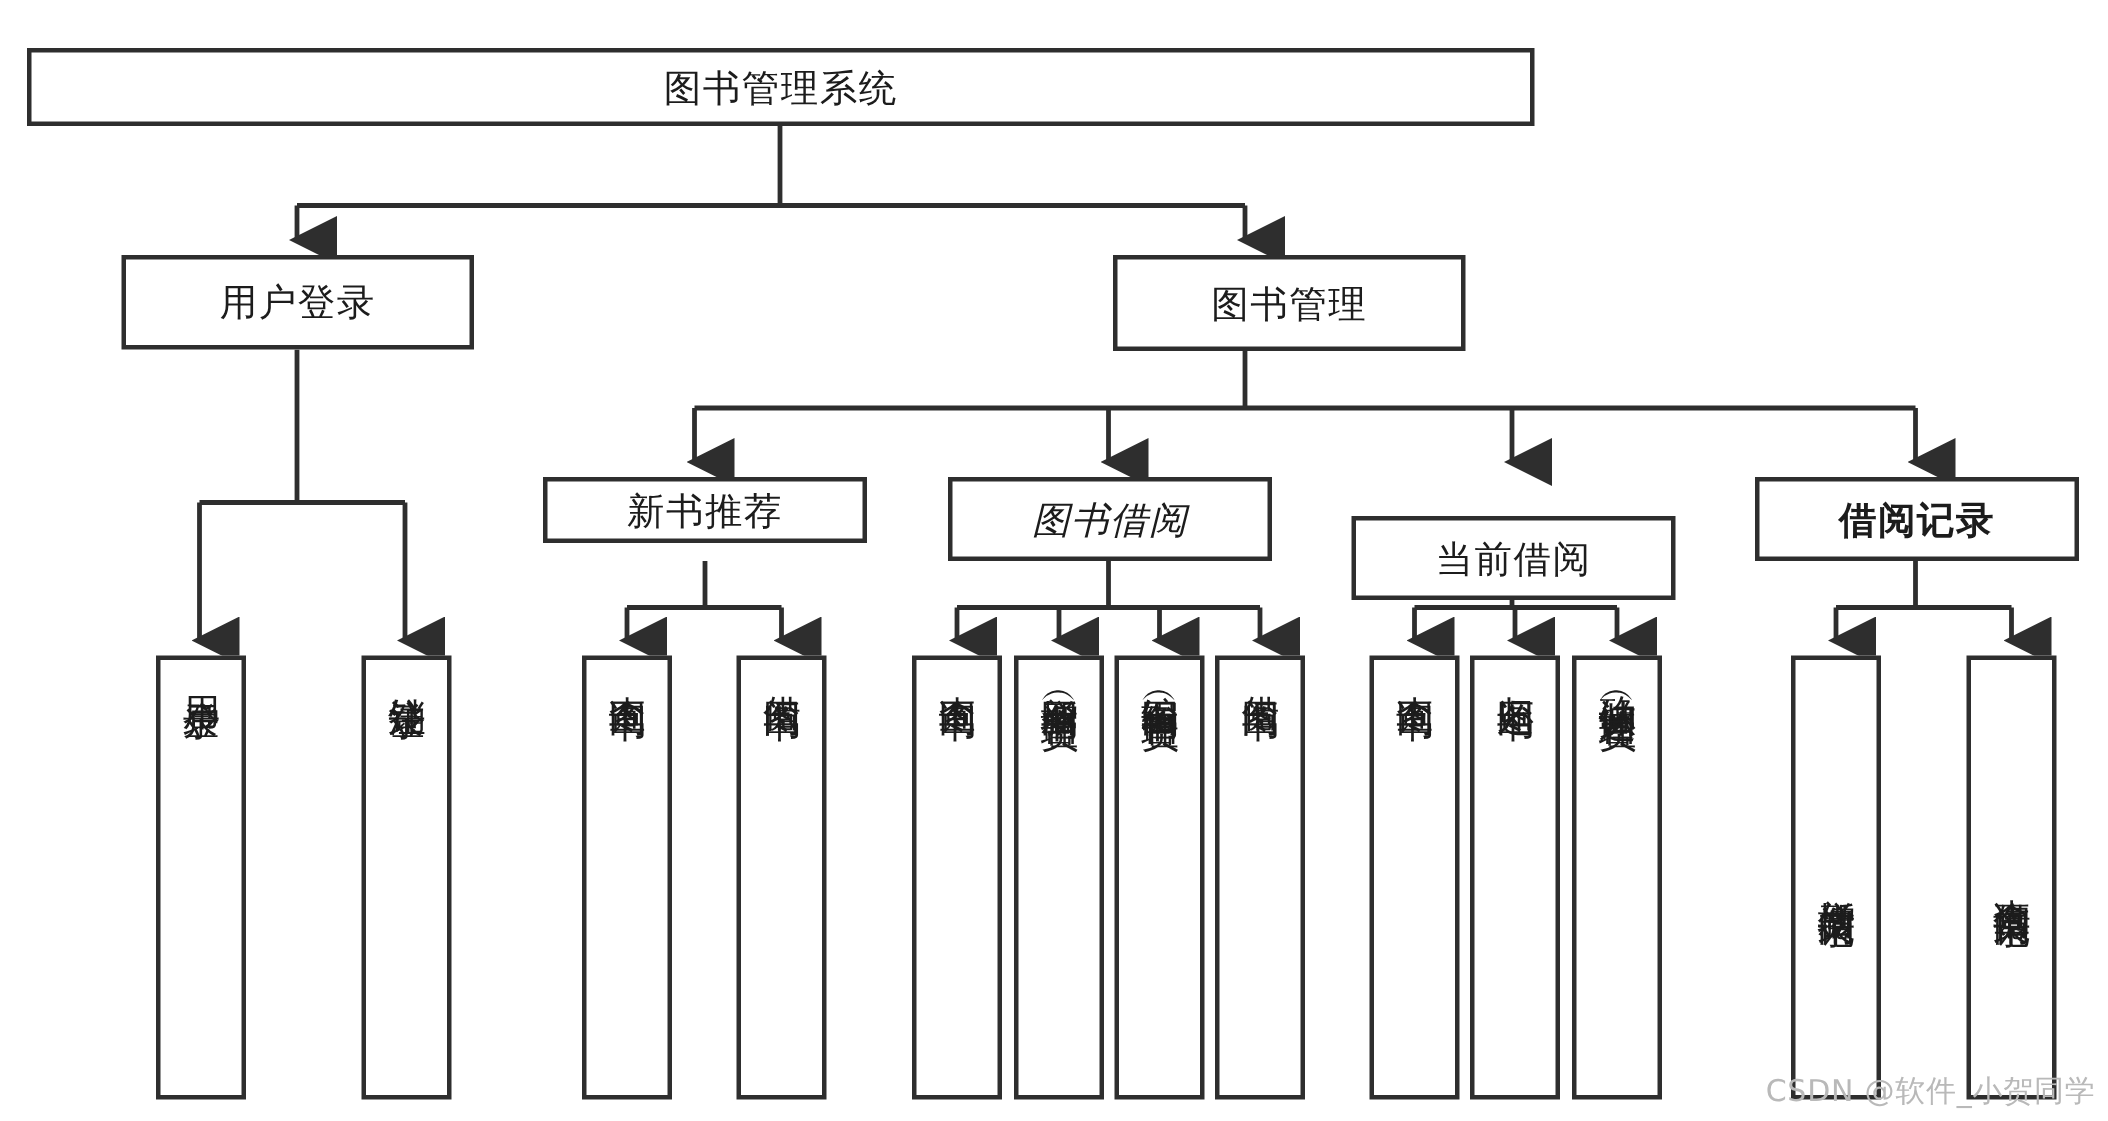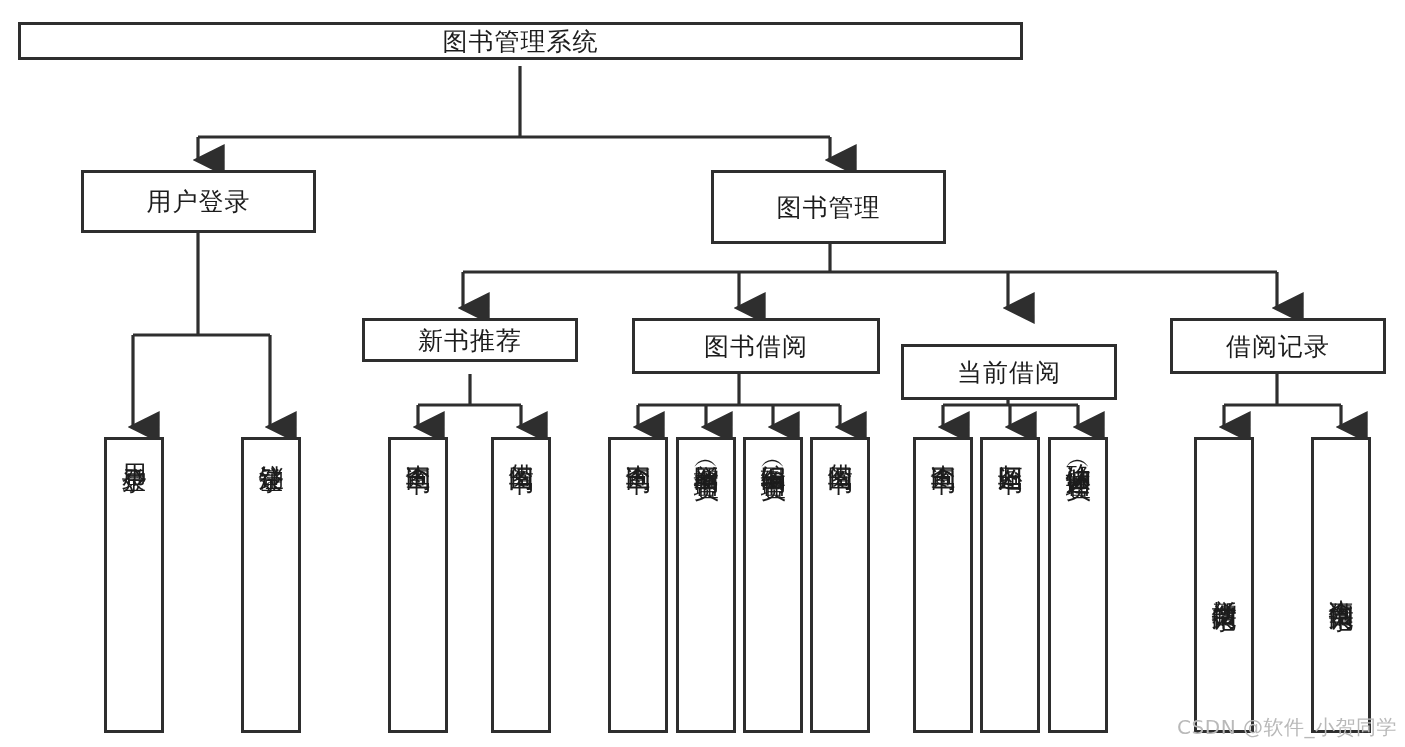--- a/index.html
+++ b/index.html
@@ -121,45 +121,45 @@
       <path d="M 1010 405 L 1010 427" marker-end="url(#arrow)"></path>
       <path d="M 1078 405 L 1078 427" marker-end="url(#arrow)"></path>
 
       <path d="M 1277 374 L 1277 405"></path>
       <path d="M 1224 405 L 1341 405"></path>
       <path d="M 1224 405 L 1224 427" marker-end="url(#arrow)"></path>
       <path d="M 1341 405 L 1341 427" marker-end="url(#arrow)"></path>
     </g>
   </svg>
 
-  <div class="node horizontal" style="left:18px; top:22px; width:1005px; height:38px;">
+  <div class="node horizontal" style="left:18px; top:32px; width:1005px; height:52px;">
     <span>图书管理系统</span>
   </div>
 
   <div class="node horizontal" style="left:81px; top:170px; width:235px; height:63px;">
     <span>用户登录</span>
   </div>
 
-  <div class="node horizontal" style="left:711px; top:170px; width:235px; height:74px;">
+  <div class="node horizontal" style="left:742px; top:170px; width:235px; height:64px;">
     <span>图书管理</span>
   </div>
 
   <div class="node horizontal" style="left:362px; top:318px; width:216px; height:44px;">
     <span>新书推荐</span>
   </div>
 
-  <div class="node horizontal" style="left:632px; top:318px; width:248px; height:56px;">
+  <div class="node horizontal" style="left:632px; top:318px; width:216px; height:56px;font-style:italic;">
     <span>图书借阅</span>
   </div>
 
   <div class="node horizontal" style="left:901px; top:318px; width:216px; height:56px;margin-top:26px;">
     <span>当前借阅</span>
   </div>
 
-  <div class="node horizontal" style="left:1170px; top:318px; width:216px; height:56px;">
+  <div class="node horizontal" style="left:1170px; top:318px; width:216px; height:56px;font-weight:bold;">
     <span>借阅记录</span>
   </div>
 
   <div class="node vertical" style="left:104px; top:437px; width:60px; height:296px;">
     <span class="vlabel">用户登录</span>
   </div>
 
   <div class="node vertical" style="left:241px; top:437px; width:60px; height:296px;">
     <span class="vlabel">注销登录</span>
   </div>

